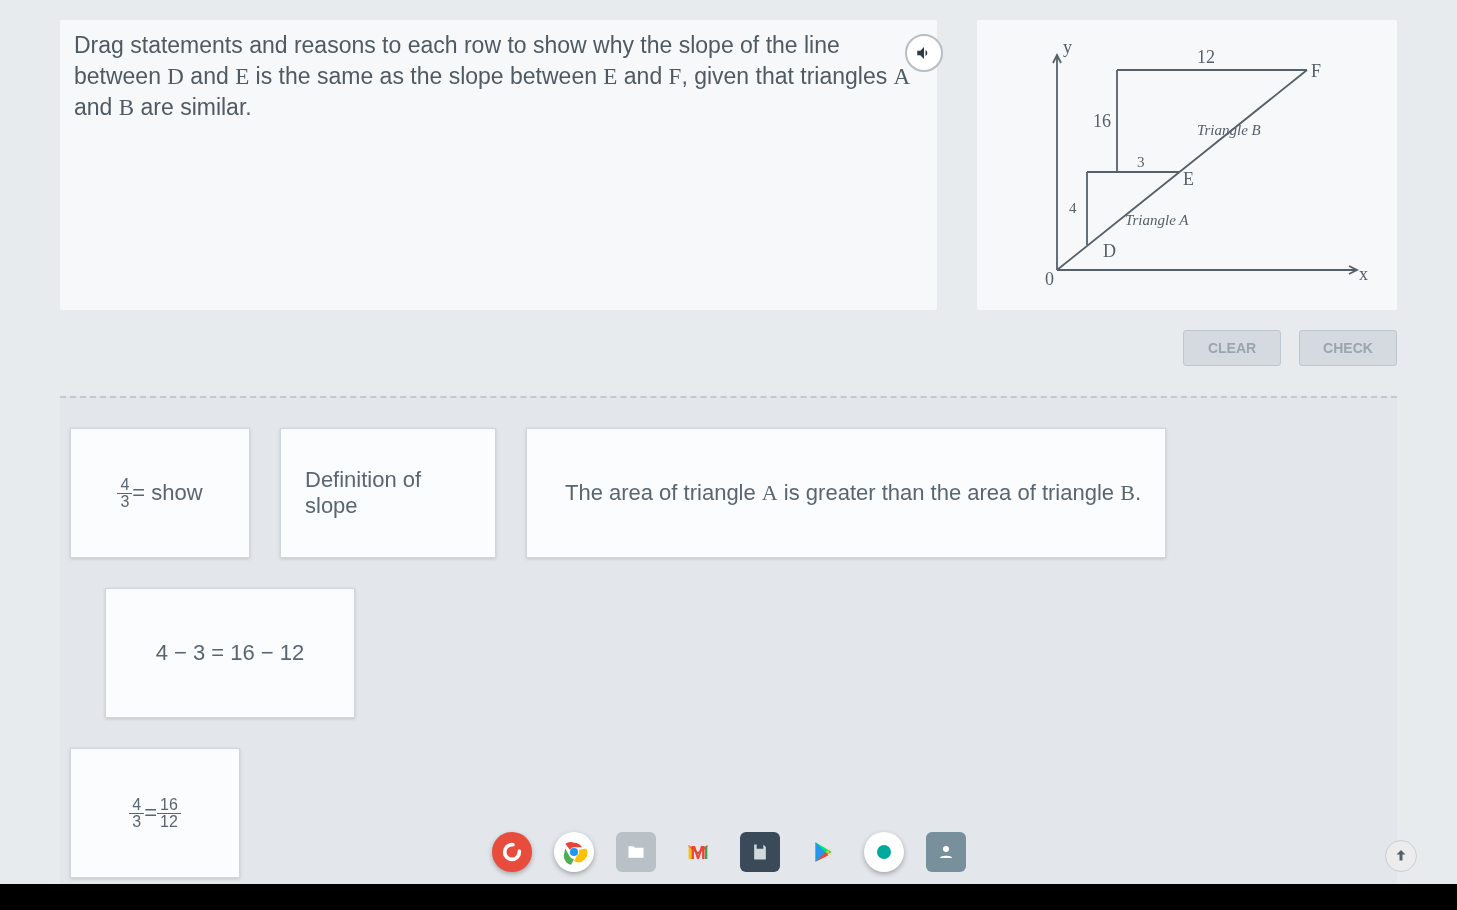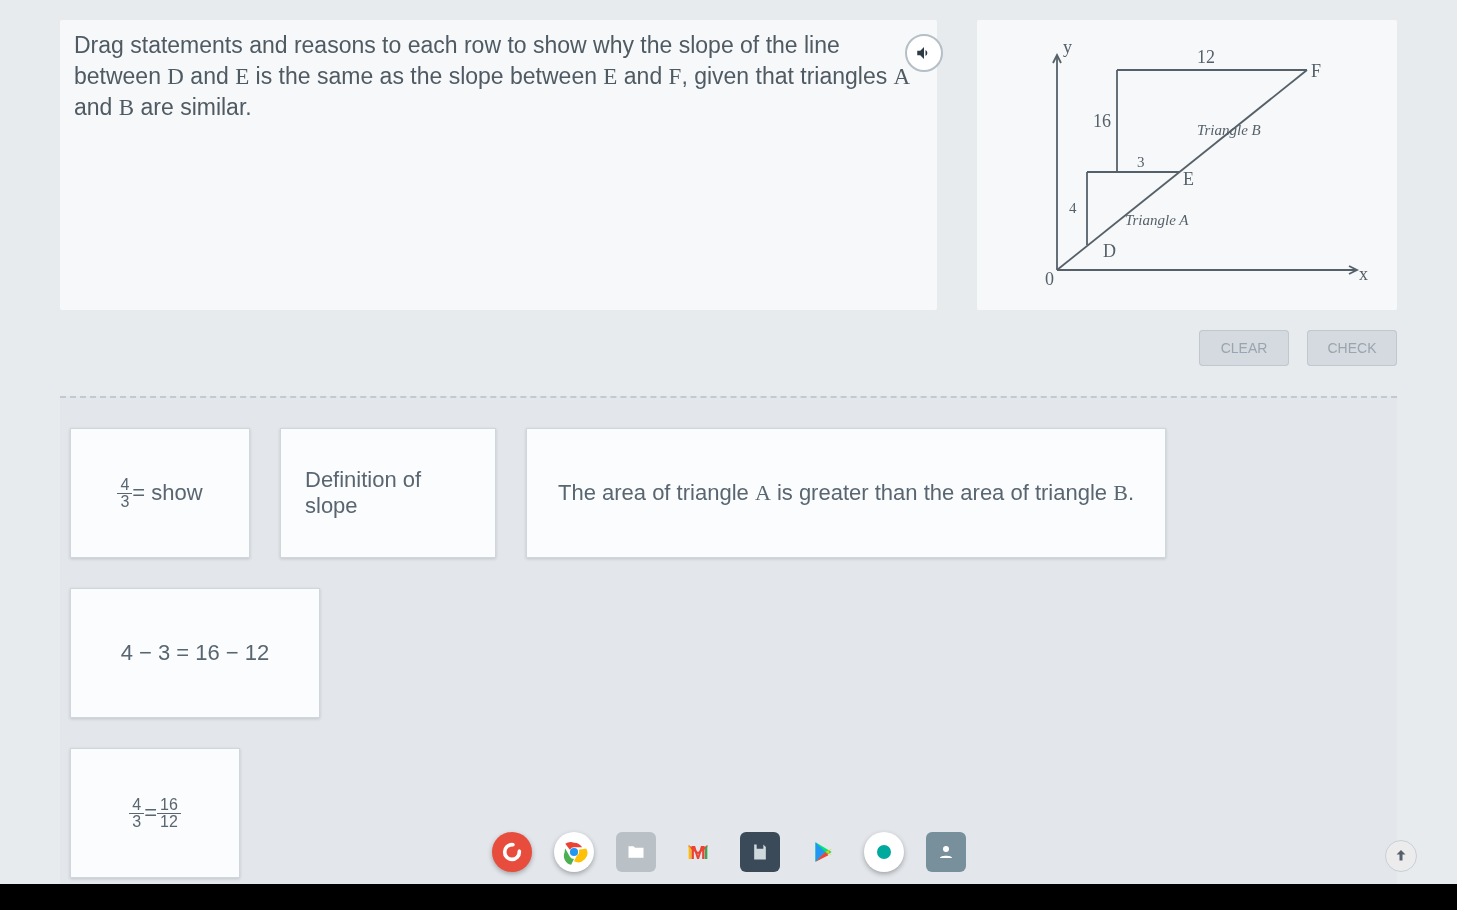--- a/index.html
+++ b/index.html
@@ -43,27 +43,27 @@
   display:flex; align-items:center; justify-content:center;
   border-radius:2px;
 }
 .graph-svg { width:380px; height:260px; }
 .graph-svg text { font-family: 'Times New Roman', serif; fill:#566069; font-size:18px; }
 .graph-svg .small { font-size:15px; }
 .graph-svg line, .graph-svg polyline { stroke:#566069; stroke-width:1.8; fill:none; }
 
 .action-row { display:flex; justify-content:flex-end; gap:18px; padding:20px 0 0 0; }
 .act-btn {
-  width:90px; height:36px;
+  width:98px; height:36px;
   background:#d4dadf;
   border:none;
   border-radius:4px;
   color:#9aa5ad;
   font-size:14px;
-  font-weight:normal;
+  font-weight:bold;
   cursor:pointer;
   box-shadow:inset 0 0 0 1px #c0c8cf;
 }
 
 .tiles-area {
   margin-top:30px;
   background:#e3e7eb;
   border-top:2px dashed #c2cad1;
   border-bottom:2px dashed #c2cad1;
   padding:30px 10px;
@@ -79,22 +79,22 @@
   font-size:22px;
   min-height:130px;
   cursor:grab;
 }
 .tile .mathvar { font-family:'Times New Roman', serif; }
 .frac { display:inline-flex; flex-direction:column; align-items:center; vertical-align:middle; line-height:1; font-size:16px; }
 .frac .n { border-bottom:1.5px solid #596671; padding:0 3px; }
 .frac .d { padding:0 3px; }
 .tile.t1 { width:180px; }
 .tile.t2 { width:216px; }
-.tile.t3 { width:640px; }
-.tile.t4 { width:250px; }
+.tile.t3 { width:640px;justify-content:flex-end; }
+.tile.t4 { width:250px;margin-left:35px; }
 .tile.t5 { width:170px; margin-top:30px; }
 
 .taskbar {
   position:absolute;
   bottom:30px; left:0; right:0;
   height:56px;
   display:flex; align-items:center; justify-content:center;
   gap:22px;
 }
 .taskbar .ico {

